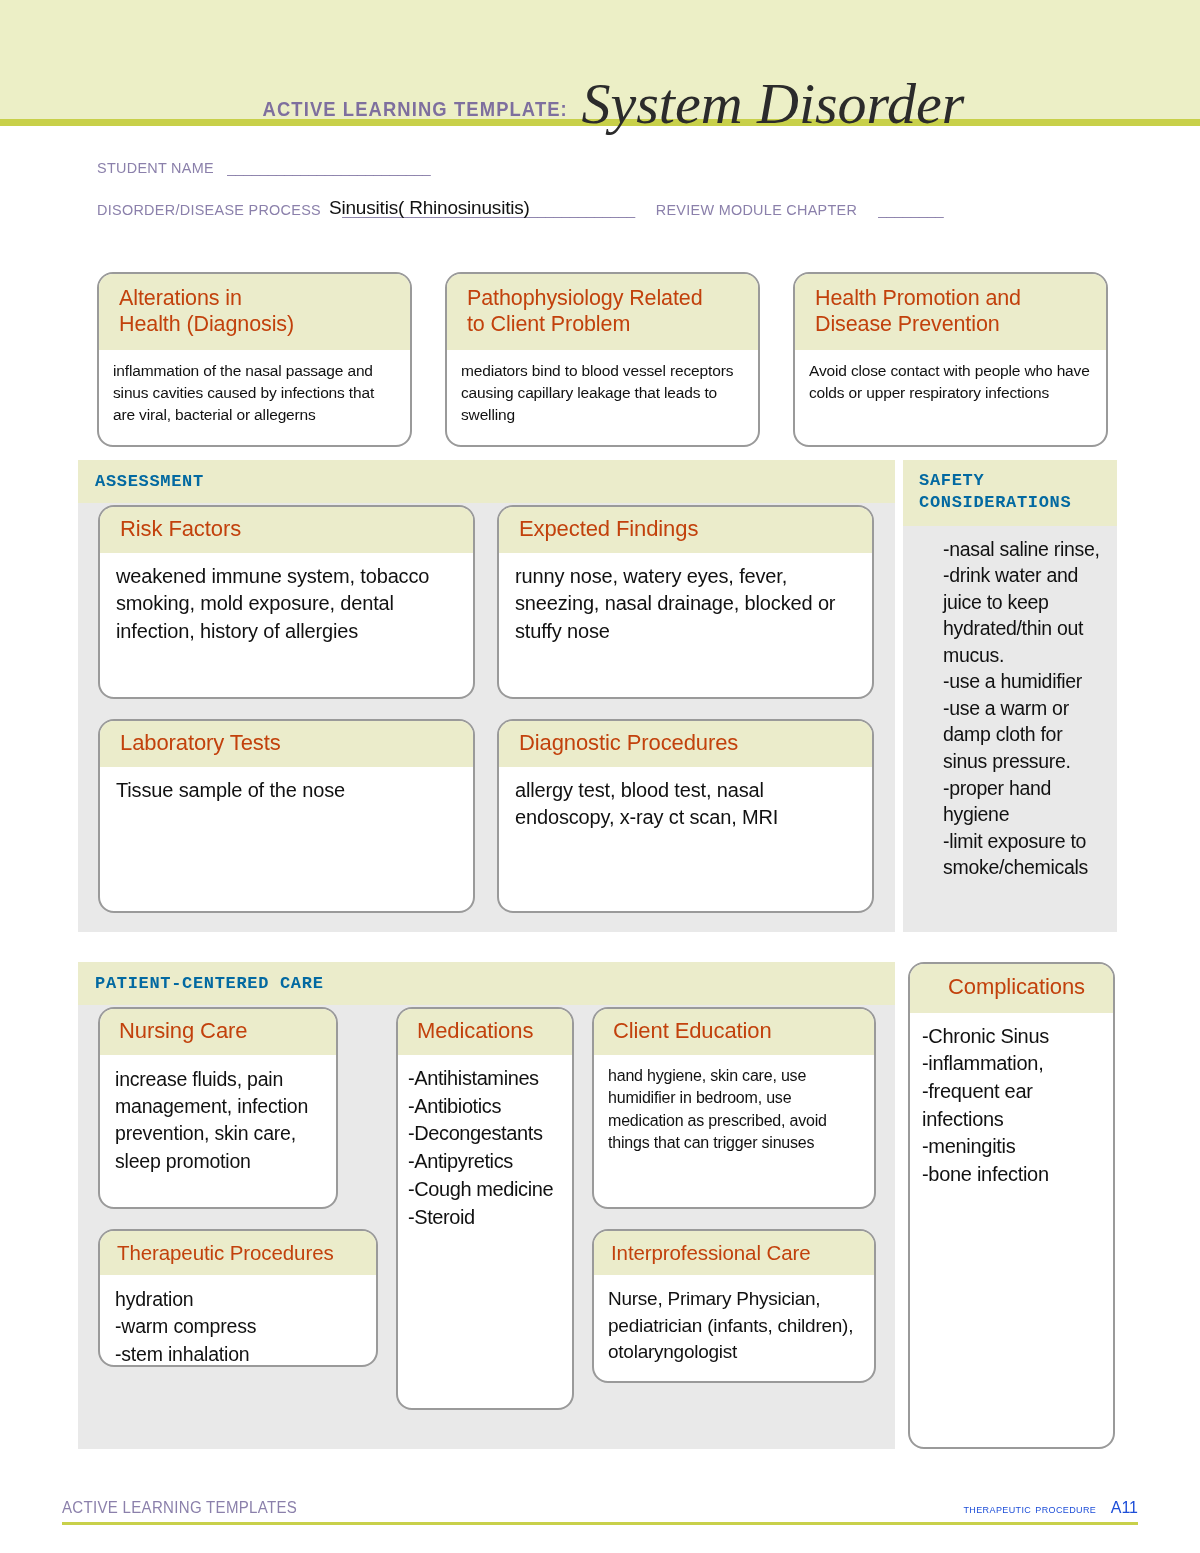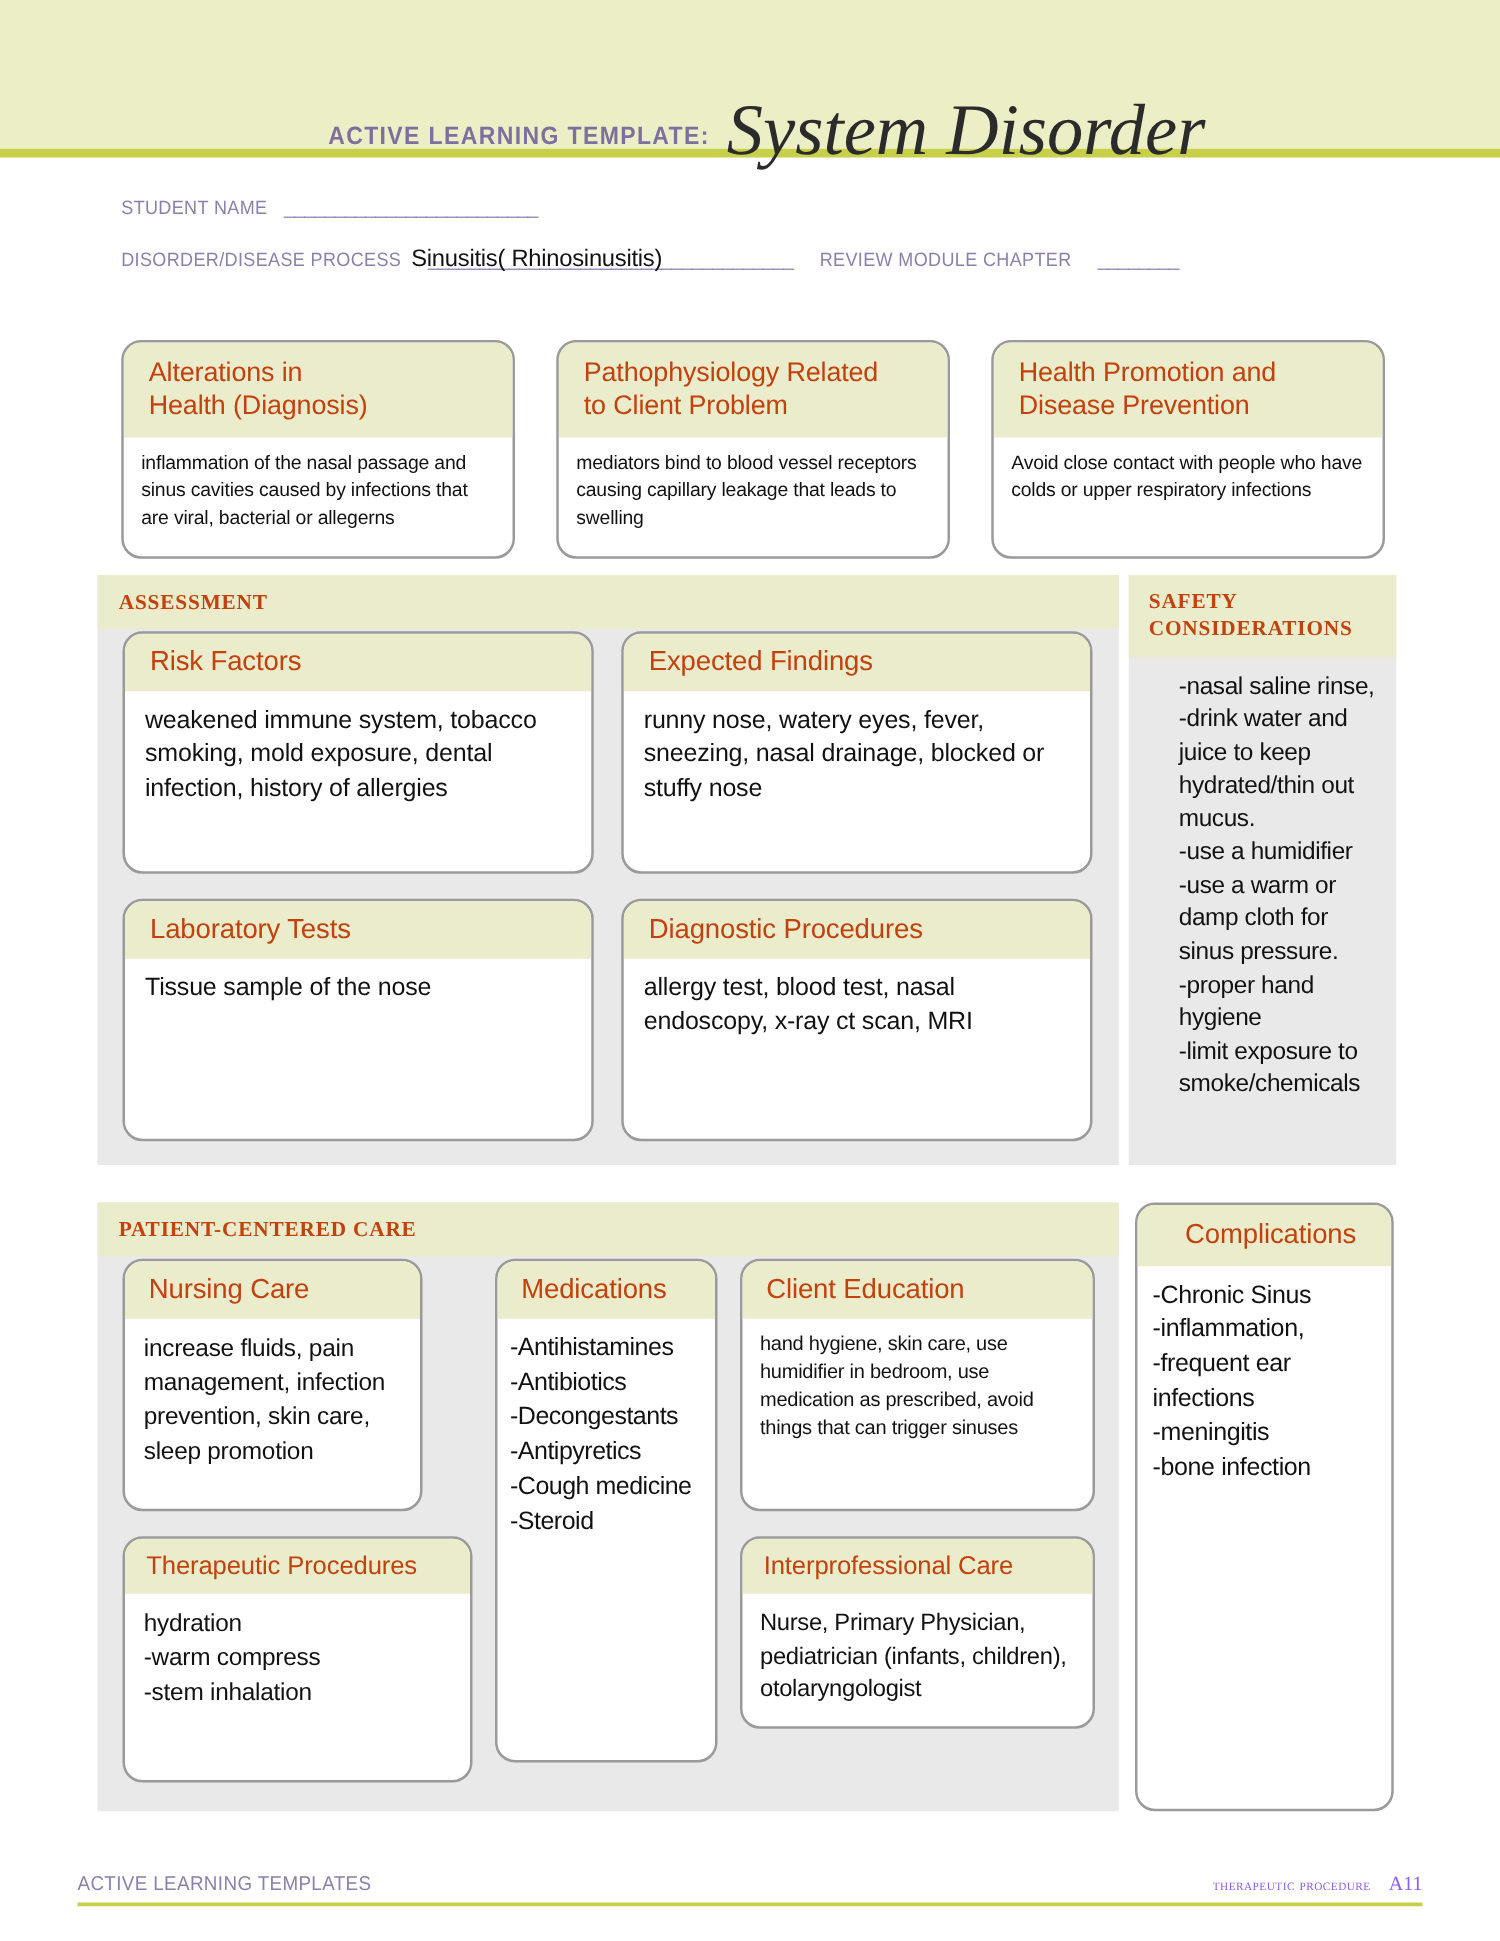--- a/index.html
+++ b/index.html
@@ -142,25 +142,25 @@
   }
   .panel-title-bar {
     background: #ebeccb;
     height: 43px;
     display: flex;
     align-items: center;
     padding-left: 17px;
     box-sizing: border-box;
   }
   .panel-title {
-    font-family: Liberation Serif, serif;
+    font-family: Liberation Mono, monospace;
     font-size: 17px;
     font-weight: bold;
     letter-spacing: 0.04em;
-    color: #c2410c;
+    color: #0369a1;
   }
   .assess-grid {
     position: absolute;
     left: 20px; top: 45px;
     display: flex;
     gap: 22px;
   }
   .assess-col { display: flex; flex-direction: column; gap: 20px; }
   .assess-card { width: 377px; height: 194px; }
   .assess-card .card-head { font-size: 22px; padding: 9px 17px 10px 20px; }
@@ -198,21 +198,21 @@
     background: #e9e9e9;
   }
   .pcc-grid {
     position: absolute;
     left: 20px; top: 45px;
     display: flex;
     gap: 18px;
   }
   .pcc-col { display: flex; flex-direction: column; gap: 20px; }
   .pcc-nursing { width: 240px; height: 202px; }
-  .pcc-therapeutic { width: 280px; height: 197px; }
+  .pcc-therapeutic { width: 280px; height: 138px; }
   .pcc-meds { width: 178px; height: 403px; }
   .pcc-edu { width: 284px; height: 202px; }
   .pcc-inter { width: 284px; height: 154px; }
 
   .pcc-nursing .card-head, .pcc-meds .card-head, .pcc-edu .card-head { font-size: 22px; padding: 9px 16px 10px 19px; }
   .pcc-therapeutic .card-head, .pcc-inter .card-head { font-size: 20.5px; padding: 9px 14px 10px 17px; }
   .pcc-nursing .card-body { font-size: 19.5px; line-height: 1.4; padding: 11px 15px; letter-spacing: -0.2px;}
   .pcc-therapeutic .card-body { font-size: 19.5px; line-height: 1.4; padding: 11px 15px; letter-spacing: -0.2px;}
   .pcc-meds .card-body { font-size: 20px; line-height: 1.39; padding: 10px 8px 10px 10px; letter-spacing: -0.4px;}
   .pcc-edu .card-body { font-size: 16px; line-height: 1.4; padding: 10px 14px; letter-spacing: -0.2px;}
@@ -242,24 +242,24 @@
   }
   .footer-left {
     font-family: "Liberation Sans Narrow", "Liberation Sans", sans-serif;
     font-size: 16px;
     letter-spacing: 0.02em;
     color: #8b80ab;
     transform: scaleX(0.94);
     transform-origin: left bottom;
   }
   .footer-right {
-    font-family: Liberation Serif, serif;
+    font-family: Liberation Sans, sans-serif;
     font-size: 13px;
     letter-spacing: 0.03em;
-    color: #8b5cf6;
+    color: #1d4ed8;
     font-variant: small-caps;
     text-transform: lowercase;
   }
   .footer-page {
     font-variant: normal;
     text-transform: none;
     font-size: 16px;
     padding-left: 10px;
     letter-spacing: 0;
   }

